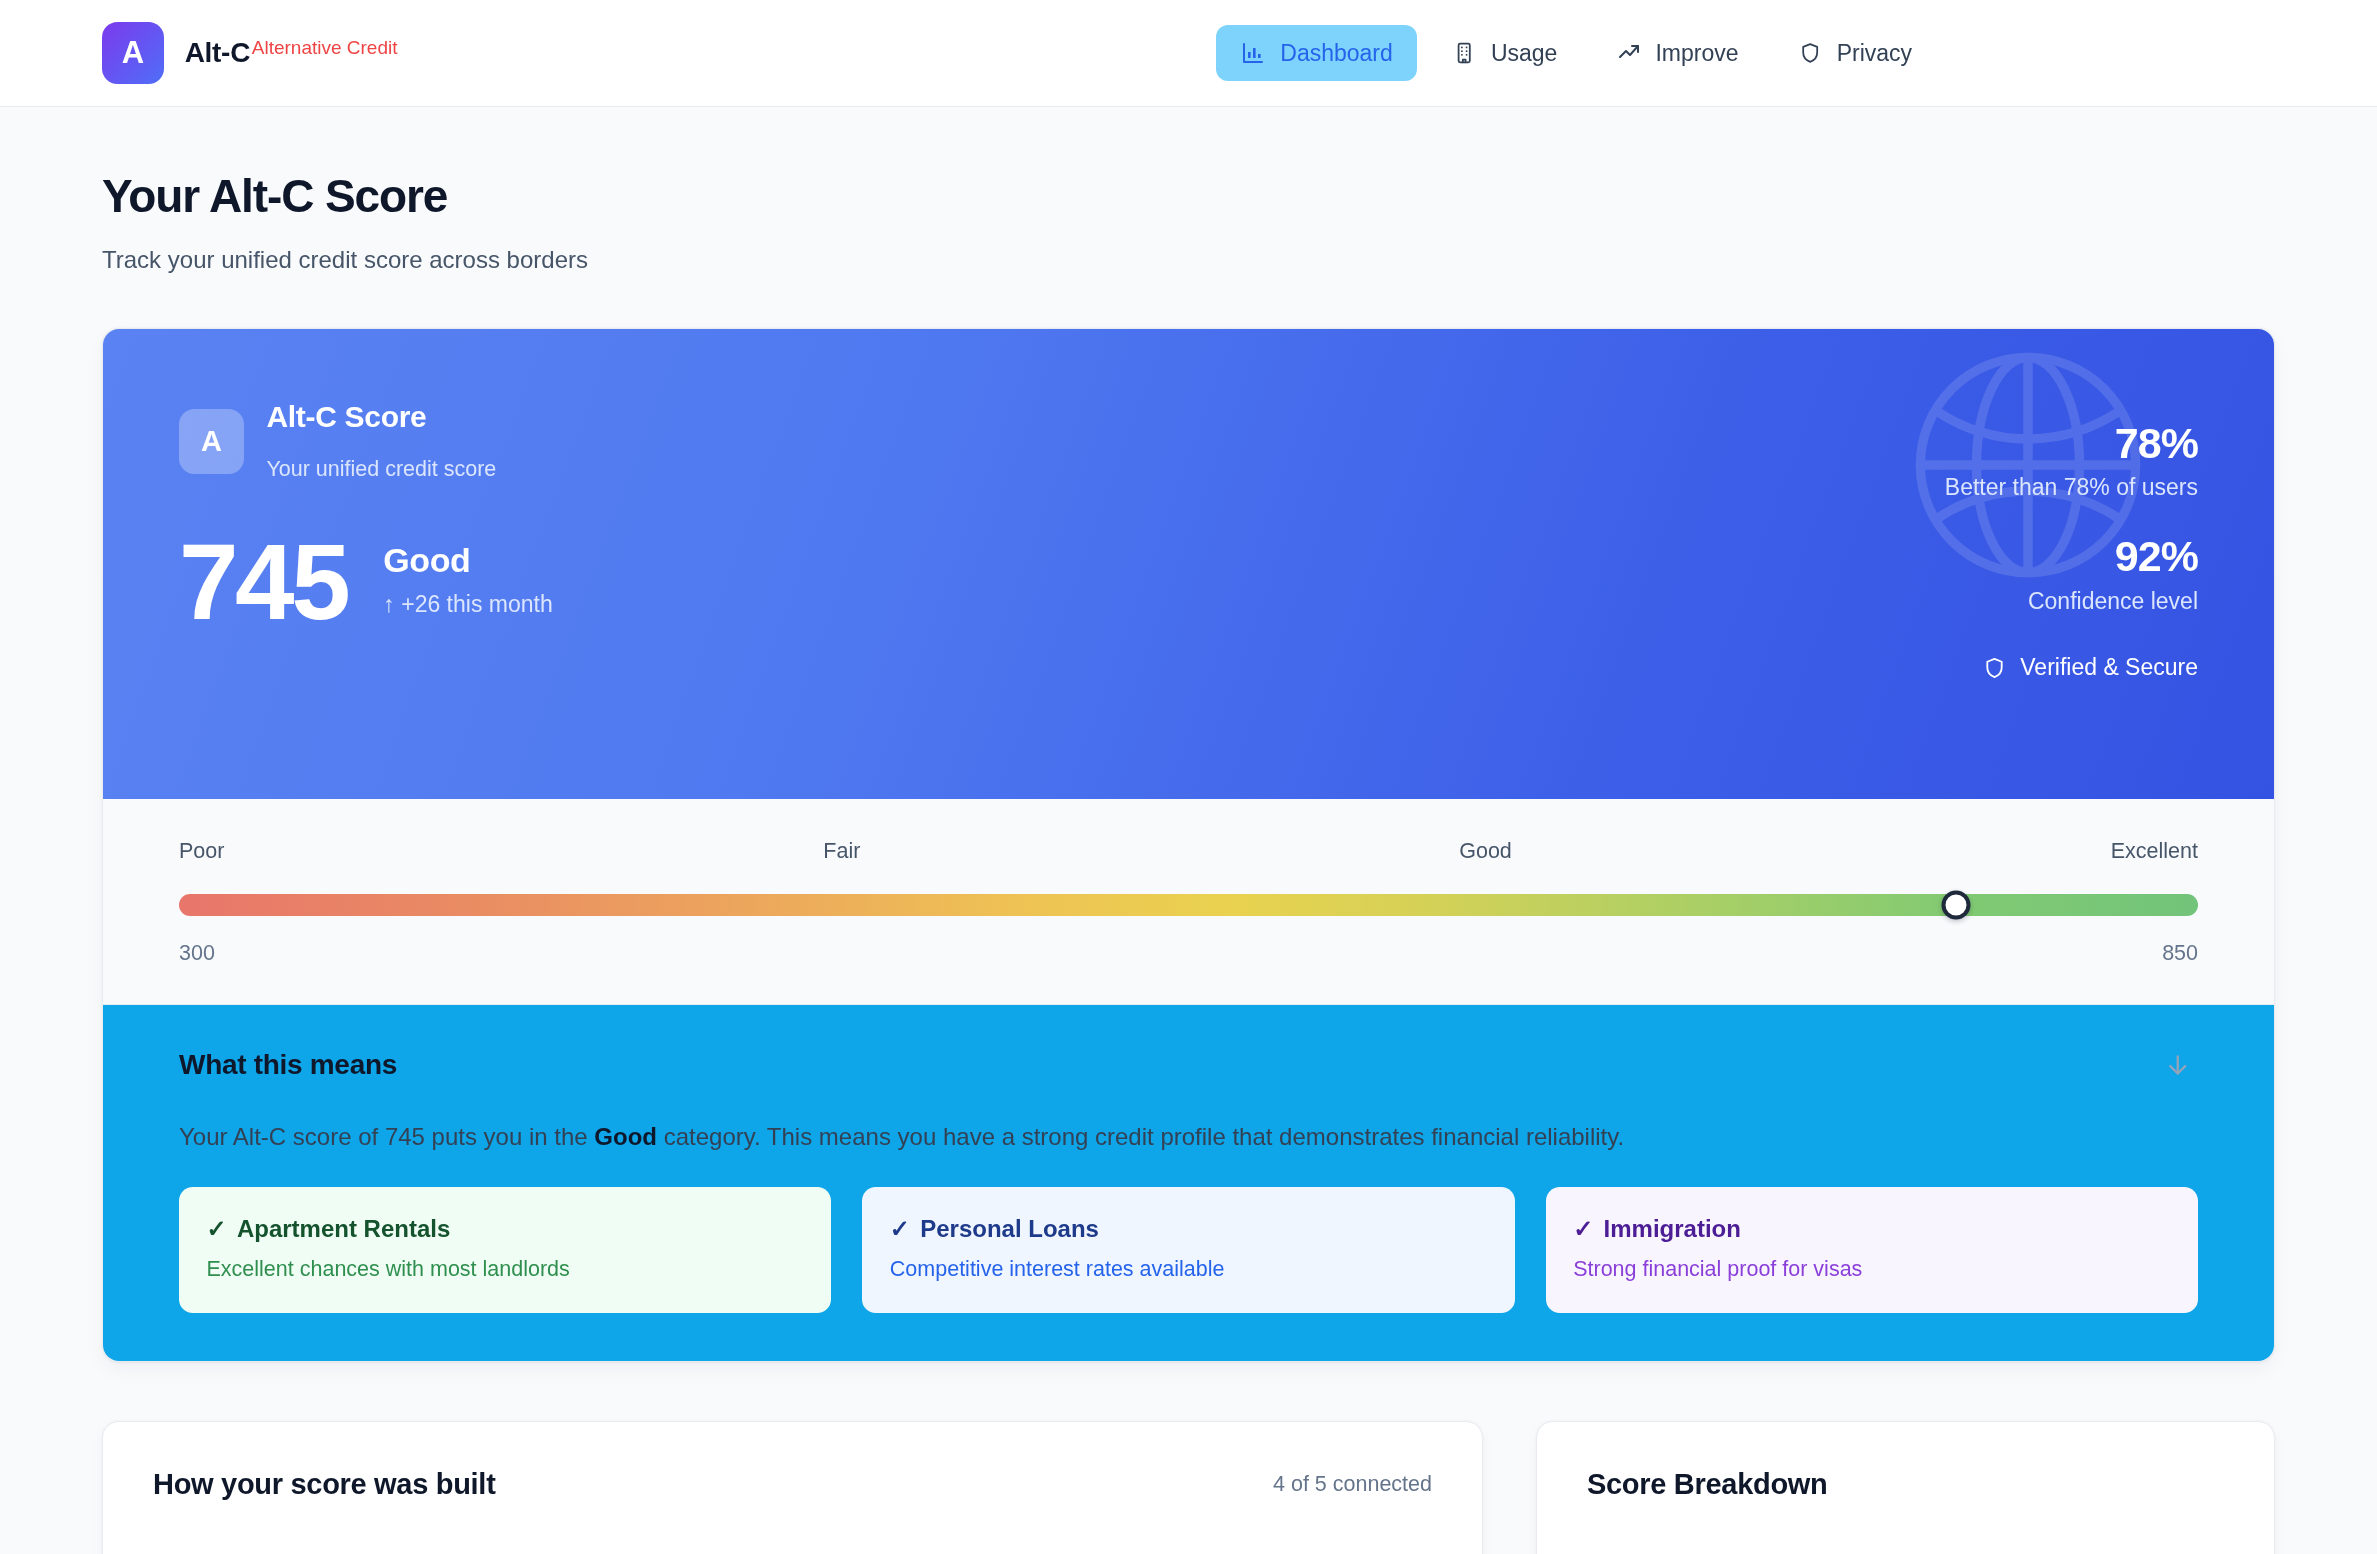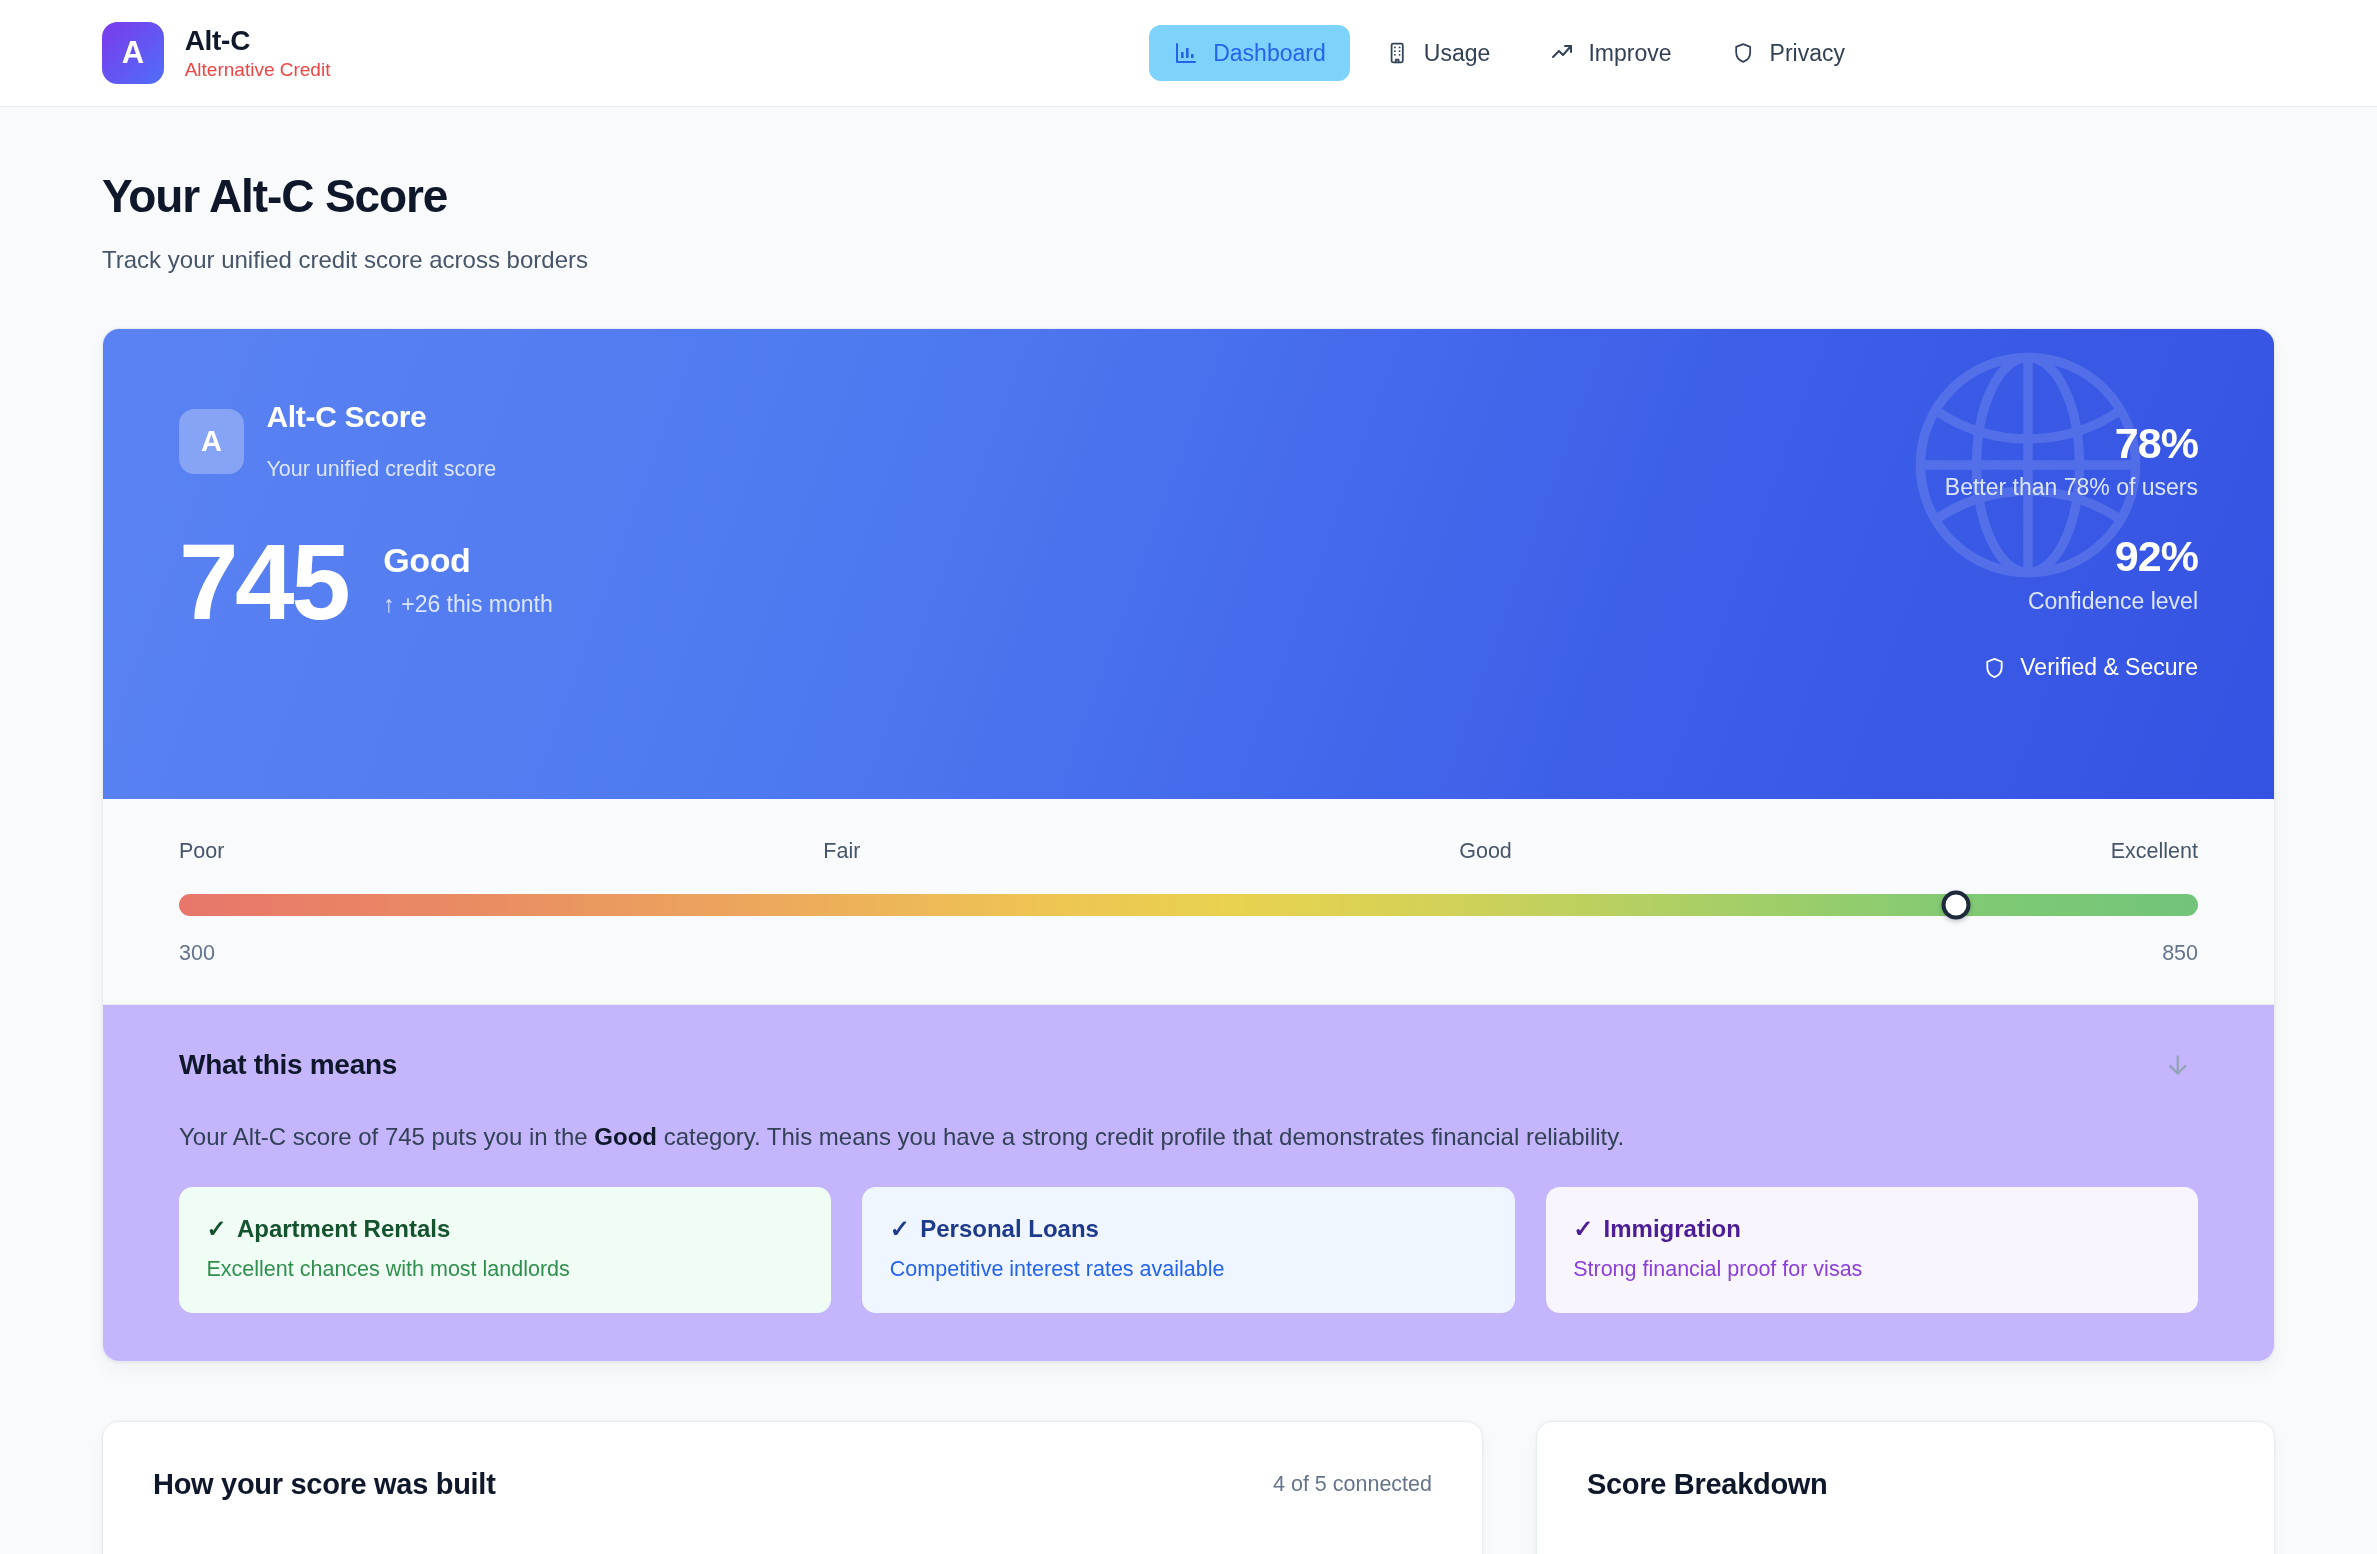--- a/index.html
+++ b/index.html
@@ -25,21 +25,21 @@
   .brand { display: flex; align-items: center; gap: 20.7px; }
   .brand-logo {
     width: 62px; height: 62px;
     border-radius: 15.5px;
     background: linear-gradient(135deg, #7c3aed 0%, #4f6ef7 100%);
     color: #fff;
     display: flex; align-items: center; justify-content: center;
     font-size: 31px; font-weight: 700;
     flex: none;
   }
-  .brand-text { display: flex; flex-direction: column; justify-content: flex-end; gap: 1.7px;}
+  .brand-text { display: flex; justify-content: flex-end; gap: 1.7px;}
   .brand-name { font-size: 28px; font-weight: 700; color: #0f172a; letter-spacing: -0.3px; line-height: 1.15; }
   .brand-sub { font-size: 19px; color: #ef4444; line-height: 1.15; }
 
   .nav { display: flex; align-items: center; margin-left: 819px; gap: 10.3px; }
   .nav-item {
     display: flex; align-items: center; gap: 13.8px;
     padding: 14.6px 24px;
     border-radius: 12px;
     font-size: 23px;
     color: #334155;
@@ -134,21 +134,21 @@
     width: 29px; height: 29px; border-radius: 50%;
     background: #ffffff;
     border: 4.3px solid #1e293b;
     transform: translate(-50%, -50%);
     box-shadow: 0 1.7px 5.2px rgba(15,23,42,0.25);
     cursor: pointer;
   }
   .scale-range { display: flex; justify-content: space-between; font-size: 21.5px; color: #64748b; margin-top: 25px; }
 
   
-  .means { background: #c4b5fd; padding: 40px 76px 48px 76px; }
+  .means { background: #0ea5e9; padding: 40px 76px 48px 76px; }
   .means-head { display: flex; justify-content: space-between; align-items: center; }
   .means-title { font-size: 28px; font-weight: 700; color: #0f172a; letter-spacing: -0.3px; }
   .means-toggle {
     width: 40px; height: 40px; display: flex; align-items: center; justify-content: center;
     color: #94a3b8; cursor: pointer;
   }
   .means-toggle svg { display: block; }
   .means-body { font-size: 24px; color: #334155; margin-top: 34px; line-height: 1.5; }
   .means-body b { color: #0f172a; font-weight: 700; }
 

